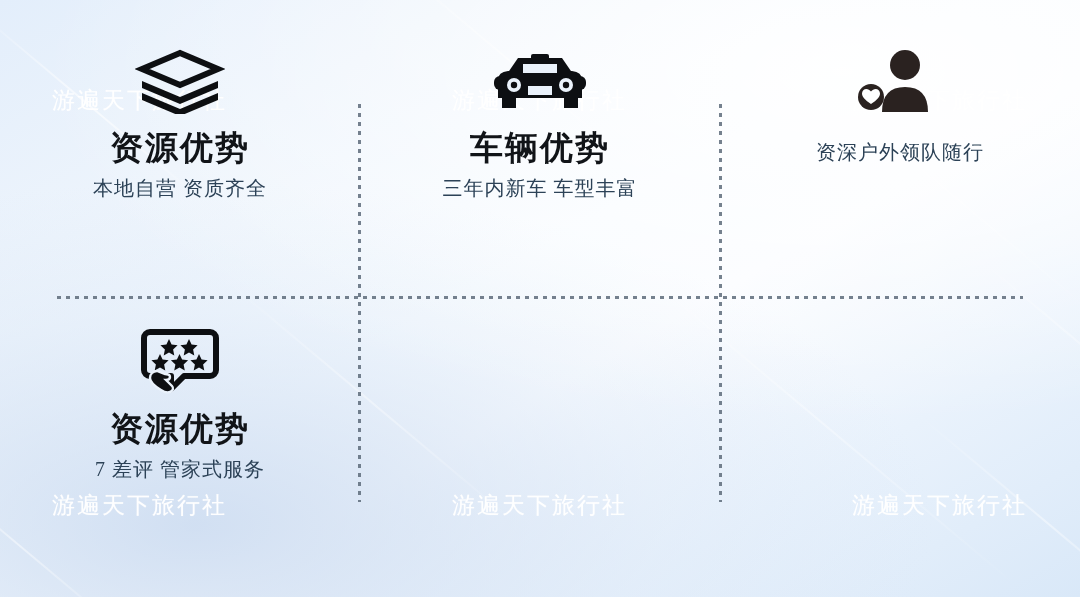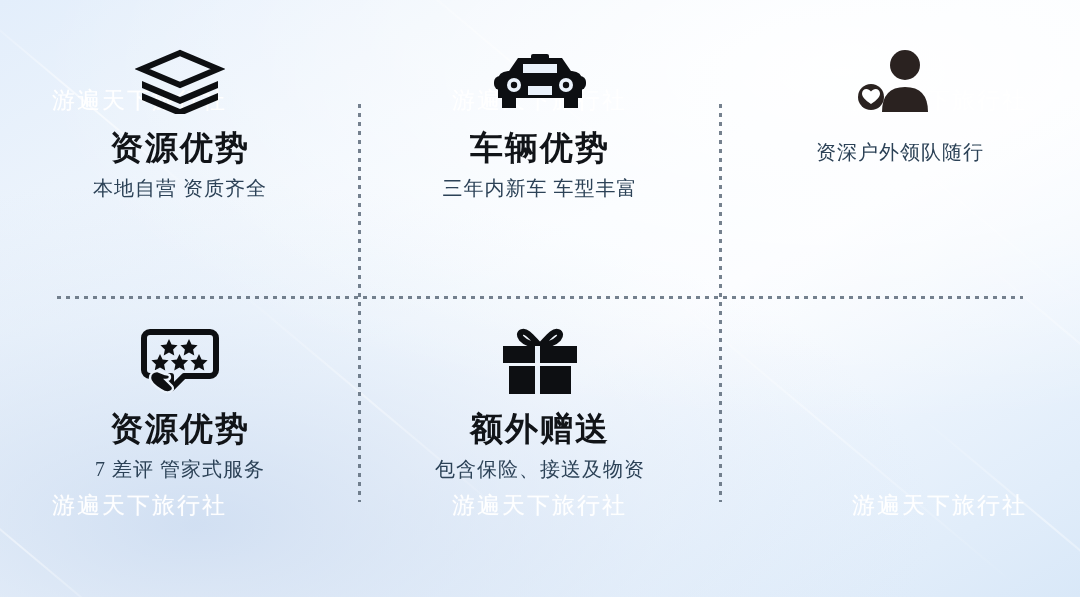--- a/index.html
+++ b/index.html
@@ -219,35 +219,15 @@
             <path d="M58 27 l2.6 5.6 6 .7 -4.5 4.2 1.2 6.1 -5.3-3 -5.3 3 1.2-6.1 -4.5-4.2 6-.7Z"></path>
           </g>
           <path d="M16 44 c-4 0-7 3-7 7 0 5 6 9 11 12 3 2 6 3 9 2 3-1 4-4 2-6 l-6-6 c2 0 4-1 4-3 0-2-2-3-5-3 Z" fill="#0d0f12" stroke="#eaf2fb" stroke-width="2.4"></path>
         </svg>
       </div>
       <div class="cell-title">资源优势</div>
       <div class="cell-sub">7 差评 管家式服务</div>
     </div>
 
 
-    <div class="cell">
-      <div class="icon-wrap">
-        <svg width="86" height="68" viewBox="0 0 86 68" aria-hidden="true">
-          <g fill="none" stroke="#0d0f12" stroke-width="6" stroke-linecap="round">
-            <path d="M43 19 C36 12 30 3 25 5 c-5 2-2 11 18 14"></path>
-            <path d="M43 19 C50 12 56 3 61 5 c5 2 2 11 -18 14"></path>
-          </g>
-          <g fill="#0d0f12">
-            <rect x="6" y="19" width="74" height="17"></rect>
-            <rect x="12" y="39" width="62" height="28"></rect>
-          </g>
-          <g fill="#eaf2fb">
-            <rect x="38" y="19" width="5" height="17"></rect>
-            <rect x="38" y="39" width="5" height="28"></rect>
-          </g>
-        </svg>
-      </div>
-      <div class="cell-title">额外赠送</div>
-      <div class="cell-sub">包含保险、接送及物资</div>
-    </div>
 
   </div>
 </div>
 
 </body></html>

